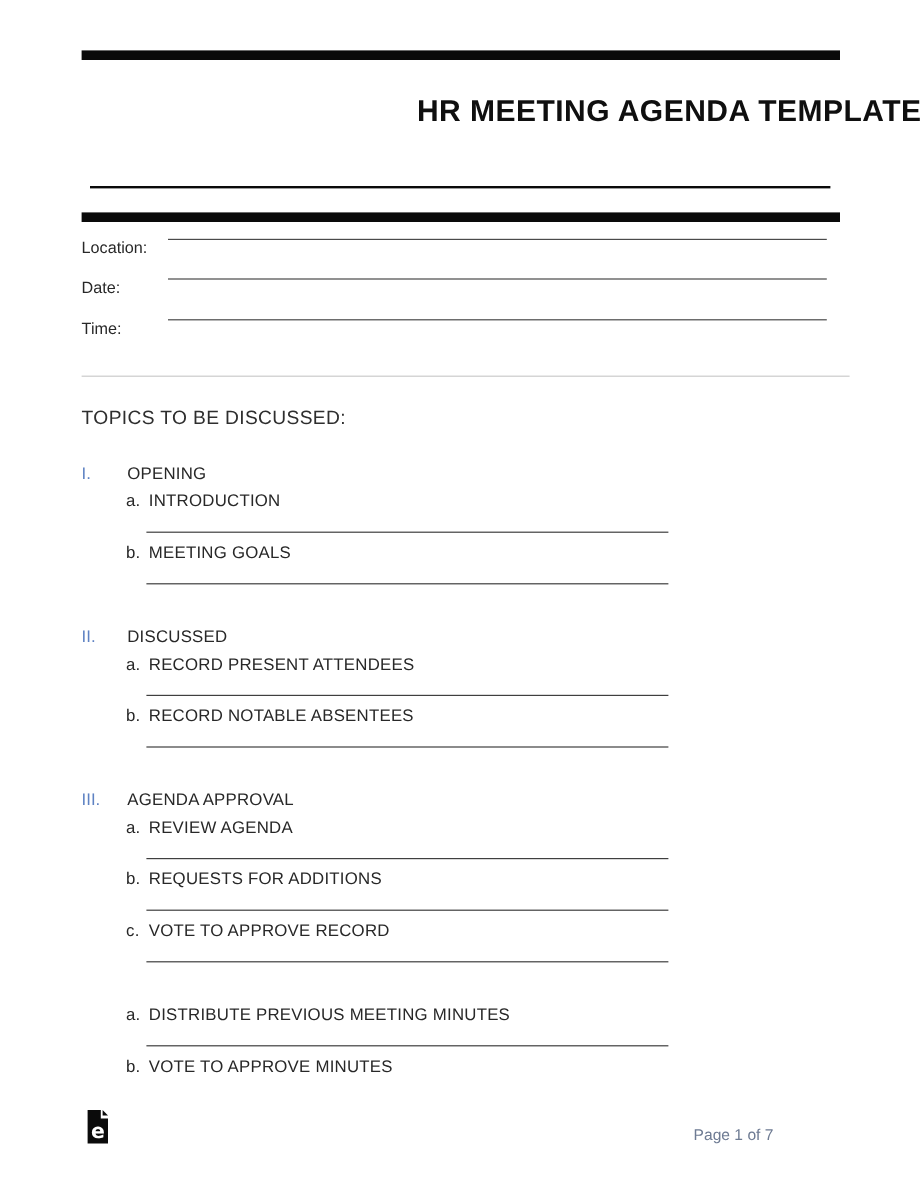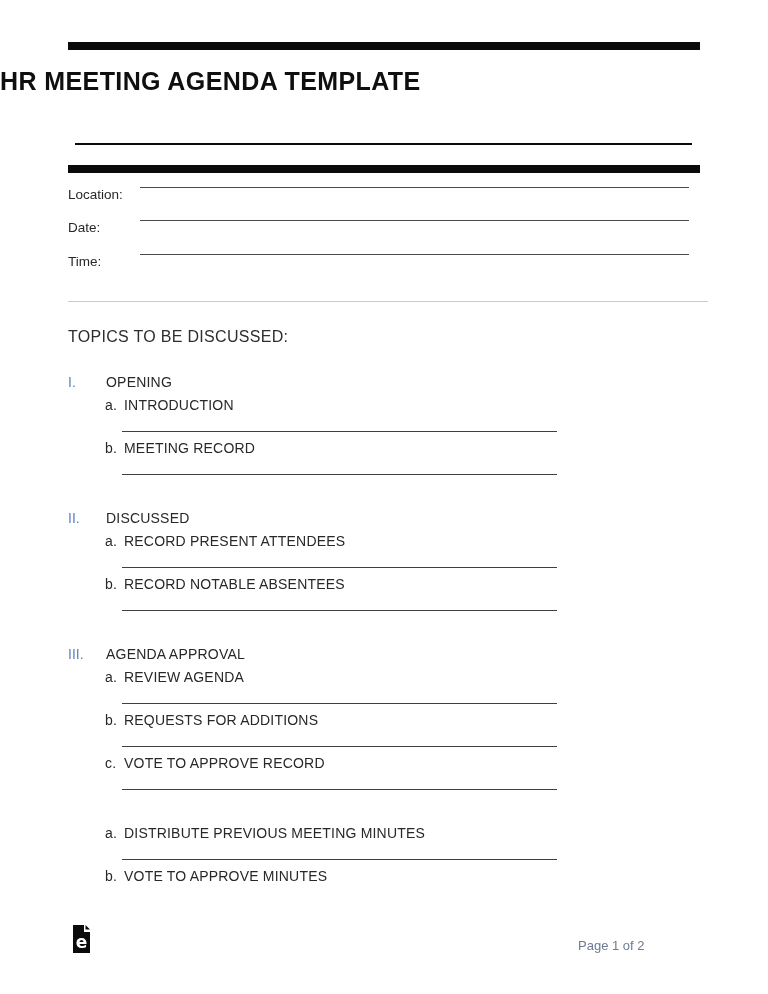--- a/index.html
+++ b/index.html
@@ -13,21 +13,21 @@
   }
   *{margin:0;padding:0;box-sizing:border-box;}
   html,body{background:#fff;}
   body{font-family:"Liberation Sans","DejaVu Sans",sans-serif;}
   .doc{position:relative;width:768px;height:994px;background:#fff;overflow:hidden;}
 
   .bar{height:8px;background:var(--bar);margin:0 68px;}
   .bar-top{margin-top:42px;}
   .bar-second{margin-top:20px;}
 
-  .title{margin-top:18px;text-align:left;font-size:25px;line-height:27px;
+  .title{margin-top:30px;text-align:right;font-size:25px;line-height:27px;
          font-weight:bold;color:#0f0f0f;letter-spacing:.4px;}
   .title-blank{margin:0 76px 0 75px;height:50px;border-bottom:2.5px solid var(--bar);}
 
   .fields{margin:13.5px 79px 0 68px;}
   .field-row{display:flex;height:33.5px;}
   .field-label{width:72px;font-size:13.5px;color:var(--text);}
   .field-line{flex:1;border-bottom:1.5px solid var(--field-line);height:1px;}
 
   .divider{margin:13.5px 60px 0 68px;border-bottom:1px solid var(--divider);}
 
@@ -86,21 +86,21 @@
         <span class="numeral">I.</span>
         <span class="sec-title">OPENING</span>
       </div>
       <div class="item">
         <span class="item-letter">a.</span>
         <span class="item-label">INTRODUCTION</span>
       </div>
       <div class="fill"></div>
       <div class="item">
         <span class="item-letter">b.</span>
-        <span class="item-label">MEETING RECORD</span>
+        <span class="item-label">MEETING GOALS</span>
       </div>
       <div class="fill"></div>
     </div>
 
     <div class="section">
       <div class="sec-head">
         <span class="numeral">II.</span>
         <span class="sec-title">DISCUSSED</span>
       </div>
       <div class="item">
@@ -152,15 +152,15 @@
   </div>
 
   <div class="logo">
     <svg width="19" height="30" viewBox="0 0 19 30" xmlns="http://www.w3.org/2000/svg">
       <path d="M1,1 H12 V8 H18 V29 H1 Z" fill="#0b0b0b"></path>
       <path d="M13.5,1 L18,5.5 L13.5,5.5 Z" fill="#0b0b0b"></path>
       <text x="9.5" y="24" font-size="17" font-weight="bold" fill="#ffffff" text-anchor="middle" font-family="DejaVu Sans, sans-serif">e</text>
     </svg>
   </div>
 
-  <div class="page-label">Page 1 of 2</div>
+  <div class="page-label">Page 1 of 7</div>
 
 </div>
 
 </body></html>

